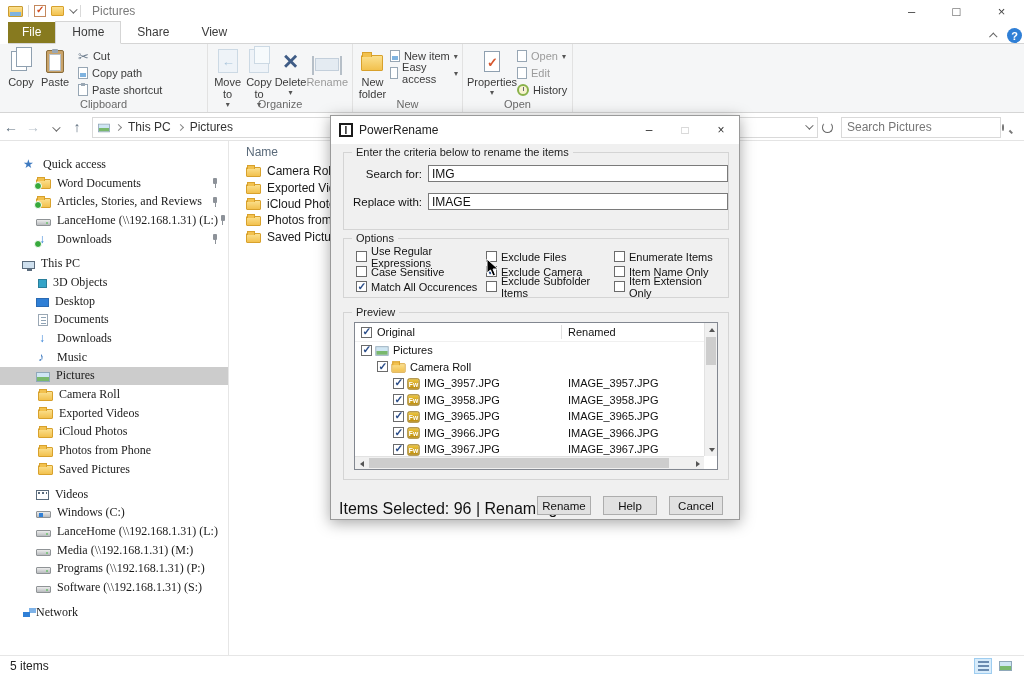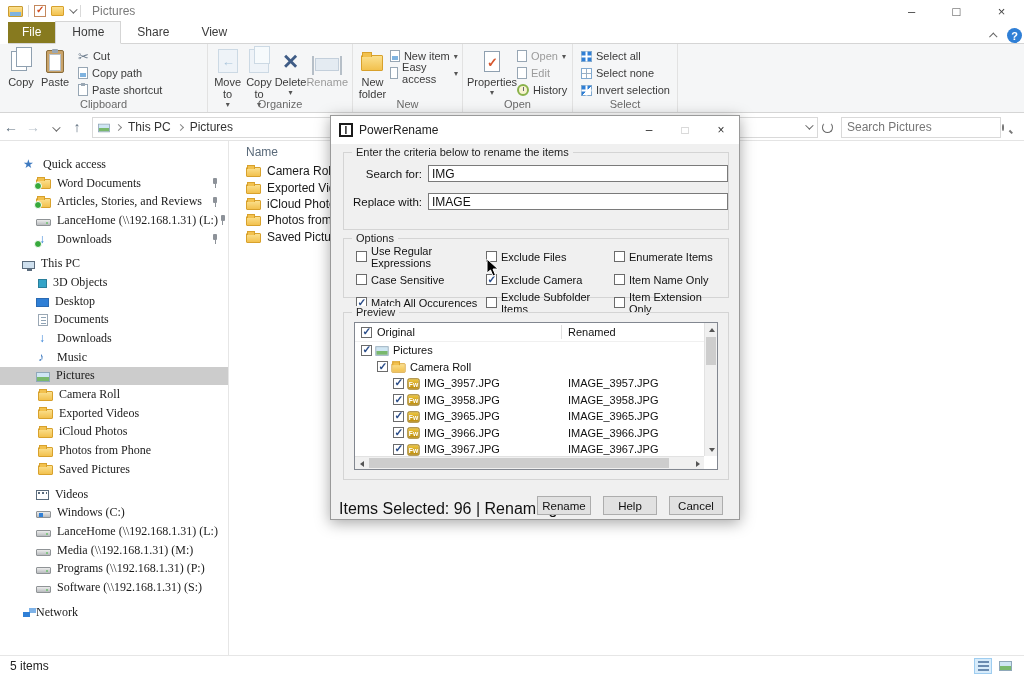--- a/index.html
+++ b/index.html
@@ -179,21 +179,21 @@
   .groupbox { position:absolute; border:1px solid #d4d4d4; }
   .gb-legend { position:absolute; top:-7px; left:8px; background:#f0f0f0; padding:0 4px; font-size:11px; color:#222; }
   .gb-criteria { left:12px; top:36px; width:386px; height:78px; }
   .gb-options  { left:12px; top:122px; width:386px; height:60px; }
   .gb-preview  { left:12px; top:196px; width:386px; height:168px; }
   .crit-row { position:absolute; display:flex; align-items:center; }
   .crit-lbl { width:70px; text-align:right; margin-right:6px; font-size:11.5px; color:#111; }
   .crit-row input { width:300px; height:17px; border:1px solid #7a7a7a; font-size:12px; padding:0 3px;
                     font-family:"Liberation Sans",sans-serif; background:#fff; color:#111; }
   .opt-grid { position:absolute; left:12px; top:10px; display:grid; grid-auto-flow:column;
-              grid-template-rows:repeat(3,15px); grid-template-columns:130px 128px 110px; row-gap:8px; }
+              grid-template-rows:repeat(3,15px); grid-template-columns:130px 128px 110px; row-gap:0; }
   .opt { display:flex; align-items:center; gap:4px; font-size:11px; color:#111; height:15px; }
   .chk-box { width:11px; height:11px; background:#fff; border:1px solid #6b6b6b; position:relative; flex:none; }
   .chk-box.checked::after { content:"✓"; position:absolute; left:0.5px; top:-2.5px; color:#2d4f8a; font-size:10.5px; font-weight:bold; }
   .prev-list { position:absolute; left:10px; top:9px; width:364px; height:148px; background:#fff;
                border:1px solid #828790; overflow:hidden; }
   .prev-inner { position:absolute; left:0; top:0; right:13px; bottom:13px; overflow:hidden; }
   .prev-row { display:flex; align-items:center; height:16.5px; position:relative; font-size:11px; }
   .prev-row .p-name { margin-left:4px; color:#111; }
   .prev-row .p-renamed { position:absolute; left:213px; color:#111; }
   .prev-row .ico { margin-left:3px; transform:scale(.95); }
@@ -365,39 +365,20 @@
         </div>
         <div class="smallbtn">
           <span class="ic-history"></span>
           <span>History</span>
         </div>
       </div>
     </div>
     <div class="rgroup-label">Open</div>
   </div>
 
-  <div class="rgroup" style="width:105px">
-    <div class="rgroup-inner">
-      <div class="smallcol" style="padding-left:4px">
-        <div class="smallbtn">
-          <span class="ic-sel all"></span>
-          <span>Select all</span>
-        </div>
-        <div class="smallbtn">
-          <span class="ic-sel none"></span>
-          <span>Select none</span>
-        </div>
-        <div class="smallbtn">
-          <span class="ic-sel invert"></span>
-          <span>Invert selection</span>
-        </div>
-      </div>
-    </div>
-    <div class="rgroup-label">Select</div>
-  </div>
 </div>
 
 <div class="navrow">
   <span class="nav-btn">←</span>
   <span class="nav-btn fwd">→</span>
   <span class="nav-btn"><span class="chev down"></span></span>
   <span class="nav-btn">↑</span>
   <div class="addr">
     <span class="ico i-pictures" style="transform:scale(.85)"></span>
     <span class="addr-sep"></span>

